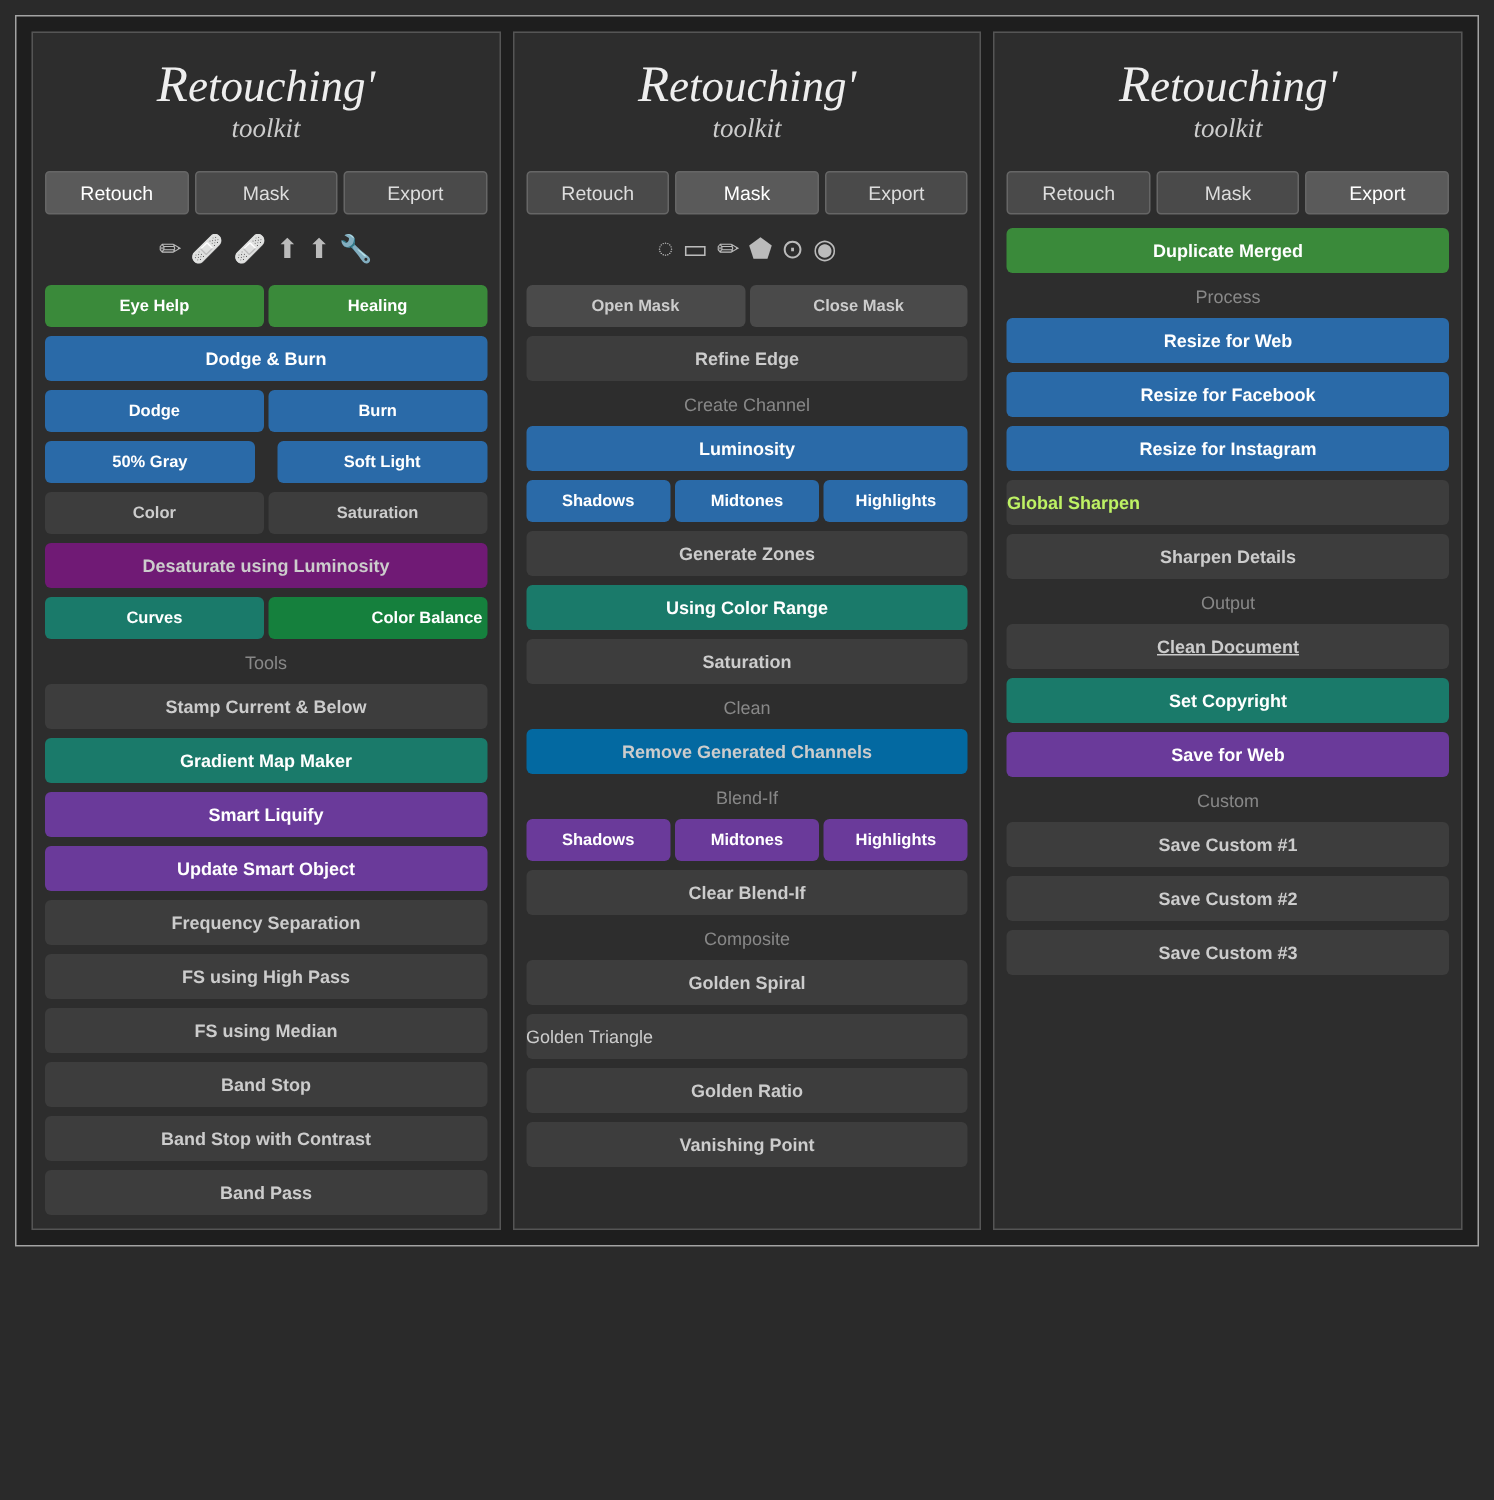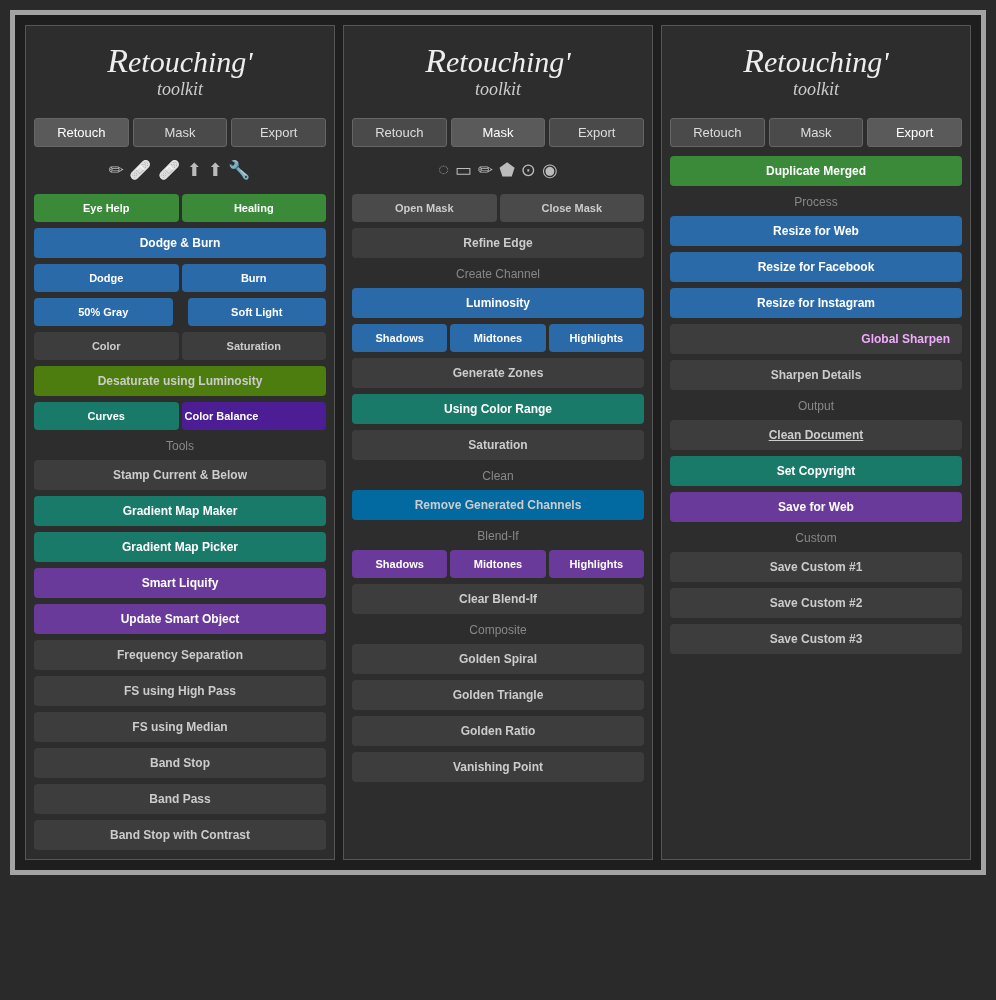--- a/index.html
+++ b/index.html
@@ -11,21 +11,21 @@
       align-items: flex-start;
       min-height: 100vh;
       padding: 10px;
     }
     .main-container {
       display: flex;
       gap: 8px;
       width: 996px;
       background: #1e1e1e;
       padding: 10px;
-      border: 5px solid #a3a3a3;
+      border: 1px solid #a3a3a3;
     }
     .panel {
       flex: 1;
       background: #2d2d2d;
       border: 1px solid #555;
       padding: 8px;
       display: flex;
       flex-direction: column;
       align-items: center;
       gap: 4px;
@@ -139,37 +139,36 @@
         <button class="btn" style="background:#2a6aa8;color:#fff;flex:1;padding:8px 3px;border:none;border-radius:4px;cursor:pointer;font-size:11px;font-weight:bold;text-align:center;">Burn</button>
       </div>
       <div class="btn-row" style="display:flex;gap:15px;width:100%;margin:1px 0;">
         <button class="btn" style="background:#2a6aa8;color:#fff;flex:1;padding:8px 3px;border:none;border-radius:4px;cursor:pointer;font-size:11px;font-weight:bold;text-align:center;">50% Gray</button>
         <button class="btn" style="background:#2a6aa8;color:#fff;flex:1;padding:8px 3px;border:none;border-radius:4px;cursor:pointer;font-size:11px;font-weight:bold;text-align:center;">Soft Light</button>
       </div>
       <div class="btn-row" style="display:flex;gap:3px;width:100%;margin:1px 0;">
         <button class="btn" style="background:#3d3d3d;color:#ccc;border:1px solid #555;flex:1;padding:8px 3px;border:none;border-radius:4px;cursor:pointer;font-size:11px;font-weight:bold;text-align:center;">Color</button>
         <button class="btn" style="background:#3d3d3d;color:#ccc;border:1px solid #555;flex:1;padding:8px 3px;border:none;border-radius:4px;cursor:pointer;font-size:11px;font-weight:bold;text-align:center;">Saturation</button>
       </div>
-      <button class="btn-full" style="background:#4d7c0f;color:#ccc;border:1px solid #555;width:100%;padding:8px 4px;border:none;border-radius:4px;cursor:pointer;font-size:12px;font-weight:bold;text-align:center;margin:1px 0;">Desaturate using Luminosity</button>
+      <button class="btn-full" style="background:#701a75;color:#ccc;border:1px solid #555;width:100%;padding:8px 4px;border:none;border-radius:4px;cursor:pointer;font-size:12px;font-weight:bold;text-align:center;margin:1px 0;">Desaturate using Luminosity</button>
       <div class="btn-row" style="display:flex;gap:3px;width:100%;margin:1px 0;">
         <button class="btn" style="background:#1a7a6a;color:#fff;flex:1;padding:8px 3px;border:none;border-radius:4px;cursor:pointer;font-size:11px;font-weight:bold;text-align:center;">Curves</button>
-        <button class="btn" style="background:#4c1d95;color:#fff;flex:1;padding:8px 3px;border:none;border-radius:4px;cursor:pointer;font-size:11px;font-weight:bold;text-align:left;">Color Balance</button>
+        <button class="btn" style="background:#15803d;color:#fff;flex:1;padding:8px 3px;border:none;border-radius:4px;cursor:pointer;font-size:11px;font-weight:bold;text-align:right;">Color Balance</button>
       </div>
       <div class="section-label">Tools</div>
       <button class="btn-full" style="background:#3d3d3d;color:#ccc;border:1px solid #555;width:100%;padding:8px 4px;border:none;border-radius:4px;cursor:pointer;font-size:12px;font-weight:bold;text-align:center;margin:1px 0;">Stamp Current &amp; Below</button>
       <button class="btn-full" style="background:#1a7a6a;color:#fff;width:100%;padding:8px 4px;border:none;border-radius:4px;cursor:pointer;font-size:12px;font-weight:bold;text-align:center;margin:1px 0;">Gradient Map Maker</button>
-      <button class="btn-full" style="background:#1a7a6a;color:#fff;width:100%;padding:8px 4px;border:none;border-radius:4px;cursor:pointer;font-size:12px;font-weight:bold;text-align:center;margin:1px 0;">Gradient Map Picker</button>
       <button class="btn-full" style="background:#6a3a9a;color:#fff;width:100%;padding:8px 4px;border:none;border-radius:4px;cursor:pointer;font-size:12px;font-weight:bold;text-align:center;margin:1px 0;">Smart Liquify</button>
       <button class="btn-full" style="background:#6a3a9a;color:#fff;width:100%;padding:8px 4px;border:none;border-radius:4px;cursor:pointer;font-size:12px;font-weight:bold;text-align:center;margin:1px 0;">Update Smart Object</button>
       <button class="btn-full" style="background:#3d3d3d;color:#ccc;border:1px solid #555;width:100%;padding:8px 4px;border:none;border-radius:4px;cursor:pointer;font-size:12px;font-weight:bold;text-align:center;margin:1px 0;">Frequency Separation</button>
       <button class="btn-full" style="background:#3d3d3d;color:#ccc;border:1px solid #555;width:100%;padding:8px 4px;border:none;border-radius:4px;cursor:pointer;font-size:12px;font-weight:bold;text-align:center;margin:1px 0;">FS using High Pass</button>
       <button class="btn-full" style="background:#3d3d3d;color:#ccc;border:1px solid #555;width:100%;padding:8px 4px;border:none;border-radius:4px;cursor:pointer;font-size:12px;font-weight:bold;text-align:center;margin:1px 0;">FS using Median</button>
       <button class="btn-full" style="background:#3d3d3d;color:#ccc;border:1px solid #555;width:100%;padding:8px 4px;border:none;border-radius:4px;cursor:pointer;font-size:12px;font-weight:bold;text-align:center;margin:1px 0;">Band Stop</button>
+      <button class="btn-full" style="background:#3d3d3d;color:#ccc;border:1px solid #555;width:100%;padding:8px 4px;border:none;border-radius:4px;cursor:pointer;font-size:12px;font-weight:bold;text-align:center;margin:1px 0;">Band Stop with Contrast</button>
       <button class="btn-full" style="background:#3d3d3d;color:#ccc;border:1px solid #555;width:100%;padding:8px 4px;border:none;border-radius:4px;cursor:pointer;font-size:12px;font-weight:bold;text-align:center;margin:1px 0;">Band Pass</button>
-      <button class="btn-full" style="background:#3d3d3d;color:#ccc;border:1px solid #555;width:100%;padding:8px 4px;border:none;border-radius:4px;cursor:pointer;font-size:12px;font-weight:bold;text-align:center;margin:1px 0;">Band Stop with Contrast</button>
     </div>
     <div class="panel">
       <div class="logo">
     <div style="font-size:30px;color:#eee;font-style:italic;font-family:Georgia,'Times New Roman',serif;line-height:1.1;">
       <span style="font-size:34px;">R</span>etouching'
     </div>
     <div style="font-size:18px;color:#ccc;font-style:italic;font-family:Georgia,serif;">toolkit</div>
   </div>
       <div class="tab-row">
         <button class="tab-btn">Retouch</button>
@@ -203,42 +202,42 @@
       <button class="btn-full" style="background:#0369a1;color:#ccc;border:1px solid #555;width:100%;padding:8px 4px;border:none;border-radius:4px;cursor:pointer;font-size:12px;font-weight:bold;text-align:center;margin:1px 0;">Remove Generated Channels</button>
       <div class="section-label">Blend-If</div>
       <div class="btn-row" style="display:flex;gap:3px;width:100%;margin:1px 0;">
         <button class="btn" style="background:#6a3a9a;color:#fff;flex:1;padding:8px 3px;border:none;border-radius:4px;cursor:pointer;font-size:11px;font-weight:bold;text-align:center;">Shadows</button>
         <button class="btn" style="background:#6a3a9a;color:#fff;flex:1;padding:8px 3px;border:none;border-radius:4px;cursor:pointer;font-size:11px;font-weight:bold;text-align:center;">Midtones</button>
         <button class="btn" style="background:#6a3a9a;color:#fff;flex:1;padding:8px 3px;border:none;border-radius:4px;cursor:pointer;font-size:11px;font-weight:bold;text-align:center;">Highlights</button>
       </div>
       <button class="btn-full" style="background:#3d3d3d;color:#ccc;border:1px solid #555;width:100%;padding:8px 4px;border:none;border-radius:4px;cursor:pointer;font-size:12px;font-weight:bold;text-align:center;margin:1px 0;">Clear Blend-If</button>
       <div class="section-label">Composite</div>
       <button class="btn-full" style="background:#3d3d3d;color:#ccc;border:1px solid #555;width:100%;padding:8px 4px;border:none;border-radius:4px;cursor:pointer;font-size:12px;font-weight:bold;text-align:center;margin:1px 0;">Golden Spiral</button>
-      <button class="btn-full" style="background:#3d3d3d;color:#ccc;border:1px solid #555;width:100%;padding:8px 15px;border:none;border-radius:4px;cursor:pointer;font-size:12px;font-weight:bold;text-align:center;margin:1px 0;">Golden Triangle</button>
+      <button class="btn-full" style="background:#3d3d3d;color:#ccc;border:1px solid #555;width:100%;padding:8px 0;border:none;border-radius:4px;cursor:pointer;font-size:12px;font-weight:normal;text-align:left;margin:1px 0;">Golden Triangle</button>
       <button class="btn-full" style="background:#3d3d3d;color:#ccc;border:1px solid #555;width:100%;padding:8px 19px;border:none;border-radius:4px;cursor:pointer;font-size:12px;font-weight:bold;text-align:center;margin:1px 0;">Golden Ratio</button>
       <button class="btn-full" style="background:#3d3d3d;color:#ccc;border:1px solid #555;width:100%;padding:8px 4px;border:none;border-radius:4px;cursor:pointer;font-size:12px;font-weight:bold;text-align:center;margin:1px 0;">Vanishing Point</button>
     </div>
     <div class="panel">
       <div class="logo">
     <div style="font-size:30px;color:#eee;font-style:italic;font-family:Georgia,'Times New Roman',serif;line-height:1.1;">
       <span style="font-size:34px;">R</span>etouching'
     </div>
     <div style="font-size:18px;color:#ccc;font-style:italic;font-family:Georgia,serif;">toolkit</div>
   </div>
       <div class="tab-row">
         <button class="tab-btn">Retouch</button>
         <button class="tab-btn">Mask</button>
         <button class="tab-btn active">Export</button>
       </div>
       <button class="btn-full" style="background:#3a8a3a;color:#fff;width:100%;padding:8px 4px;border:none;border-radius:4px;cursor:pointer;font-size:12px;font-weight:bold;text-align:center;margin:1px 0;">Duplicate Merged</button>
       <div class="section-label">Process</div>
       <button class="btn-full" style="background:#2a6aa8;color:#fff;width:100%;padding:8px 4px;border:none;border-radius:4px;cursor:pointer;font-size:12px;font-weight:bold;text-align:center;margin:1px 0;">Resize for Web</button>
       <button class="btn-full" style="background:#2a6aa8;color:#fff;width:100%;padding:8px 4px;border:none;border-radius:4px;cursor:pointer;font-size:12px;font-weight:bold;text-align:center;margin:1px 0;">Resize for Facebook</button>
       <button class="btn-full" style="background:#2a6aa8;color:#fff;width:100%;padding:8px 4px;border:none;border-radius:4px;cursor:pointer;font-size:12px;font-weight:bold;text-align:center;margin:1px 0;">Resize for Instagram</button>
-      <button class="btn-full" style="background:#3d3d3d;color:#f0abfc;border:1px solid #555;width:100%;padding:8px 12px;border:none;border-radius:4px;cursor:pointer;font-size:12px;font-weight:bold;text-align:right;margin:1px 0;">Global Sharpen</button>
+      <button class="btn-full" style="background:#3d3d3d;color:#bef264;border:1px solid #555;width:100%;padding:8px 0;border:none;border-radius:4px;cursor:pointer;font-size:12px;font-weight:bold;text-align:left;margin:1px 0;">Global Sharpen</button>
       <button class="btn-full" style="background:#3d3d3d;color:#ccc;border:1px solid #555;width:100%;padding:8px 4px;border:none;border-radius:4px;cursor:pointer;font-size:12px;font-weight:bold;text-align:center;margin:1px 0;">Sharpen Details</button>
       <div class="section-label">Output</div>
       <button class="btn-full" style="background:#3d3d3d;color:#ccc;border:1px solid #555;width:100%;padding:8px 4px;border:none;border-radius:4px;cursor:pointer;font-size:12px;font-weight:bold;text-align:center;margin:1px 0;text-decoration:underline;">Clean Document</button>
       <button class="btn-full" style="background:#1a7a6a;color:#fff;width:100%;padding:8px 4px;border:none;border-radius:4px;cursor:pointer;font-size:12px;font-weight:bold;text-align:center;margin:1px 0;">Set Copyright</button>
       <button class="btn-full" style="background:#6a3a9a;color:#fff;width:100%;padding:8px 4px;border:none;border-radius:4px;cursor:pointer;font-size:12px;font-weight:bold;text-align:center;margin:1px 0;">Save for Web</button>
       <div class="section-label">Custom</div>
       <button class="btn-full" style="background:#3d3d3d;color:#ccc;border:1px solid #555;width:100%;padding:8px 4px;border:none;border-radius:4px;cursor:pointer;font-size:12px;font-weight:bold;text-align:center;margin:1px 0;">Save Custom #1</button>
       <button class="btn-full" style="background:#3d3d3d;color:#ccc;border:1px solid #555;width:100%;padding:8px 4px;border:none;border-radius:4px;cursor:pointer;font-size:12px;font-weight:bold;text-align:center;margin:1px 0;">Save Custom #2</button>
       <button class="btn-full" style="background:#3d3d3d;color:#ccc;border:1px solid #555;width:100%;padding:8px 4px;border:none;border-radius:4px;cursor:pointer;font-size:12px;font-weight:bold;text-align:center;margin:1px 0;">Save Custom #3</button>
     </div>

